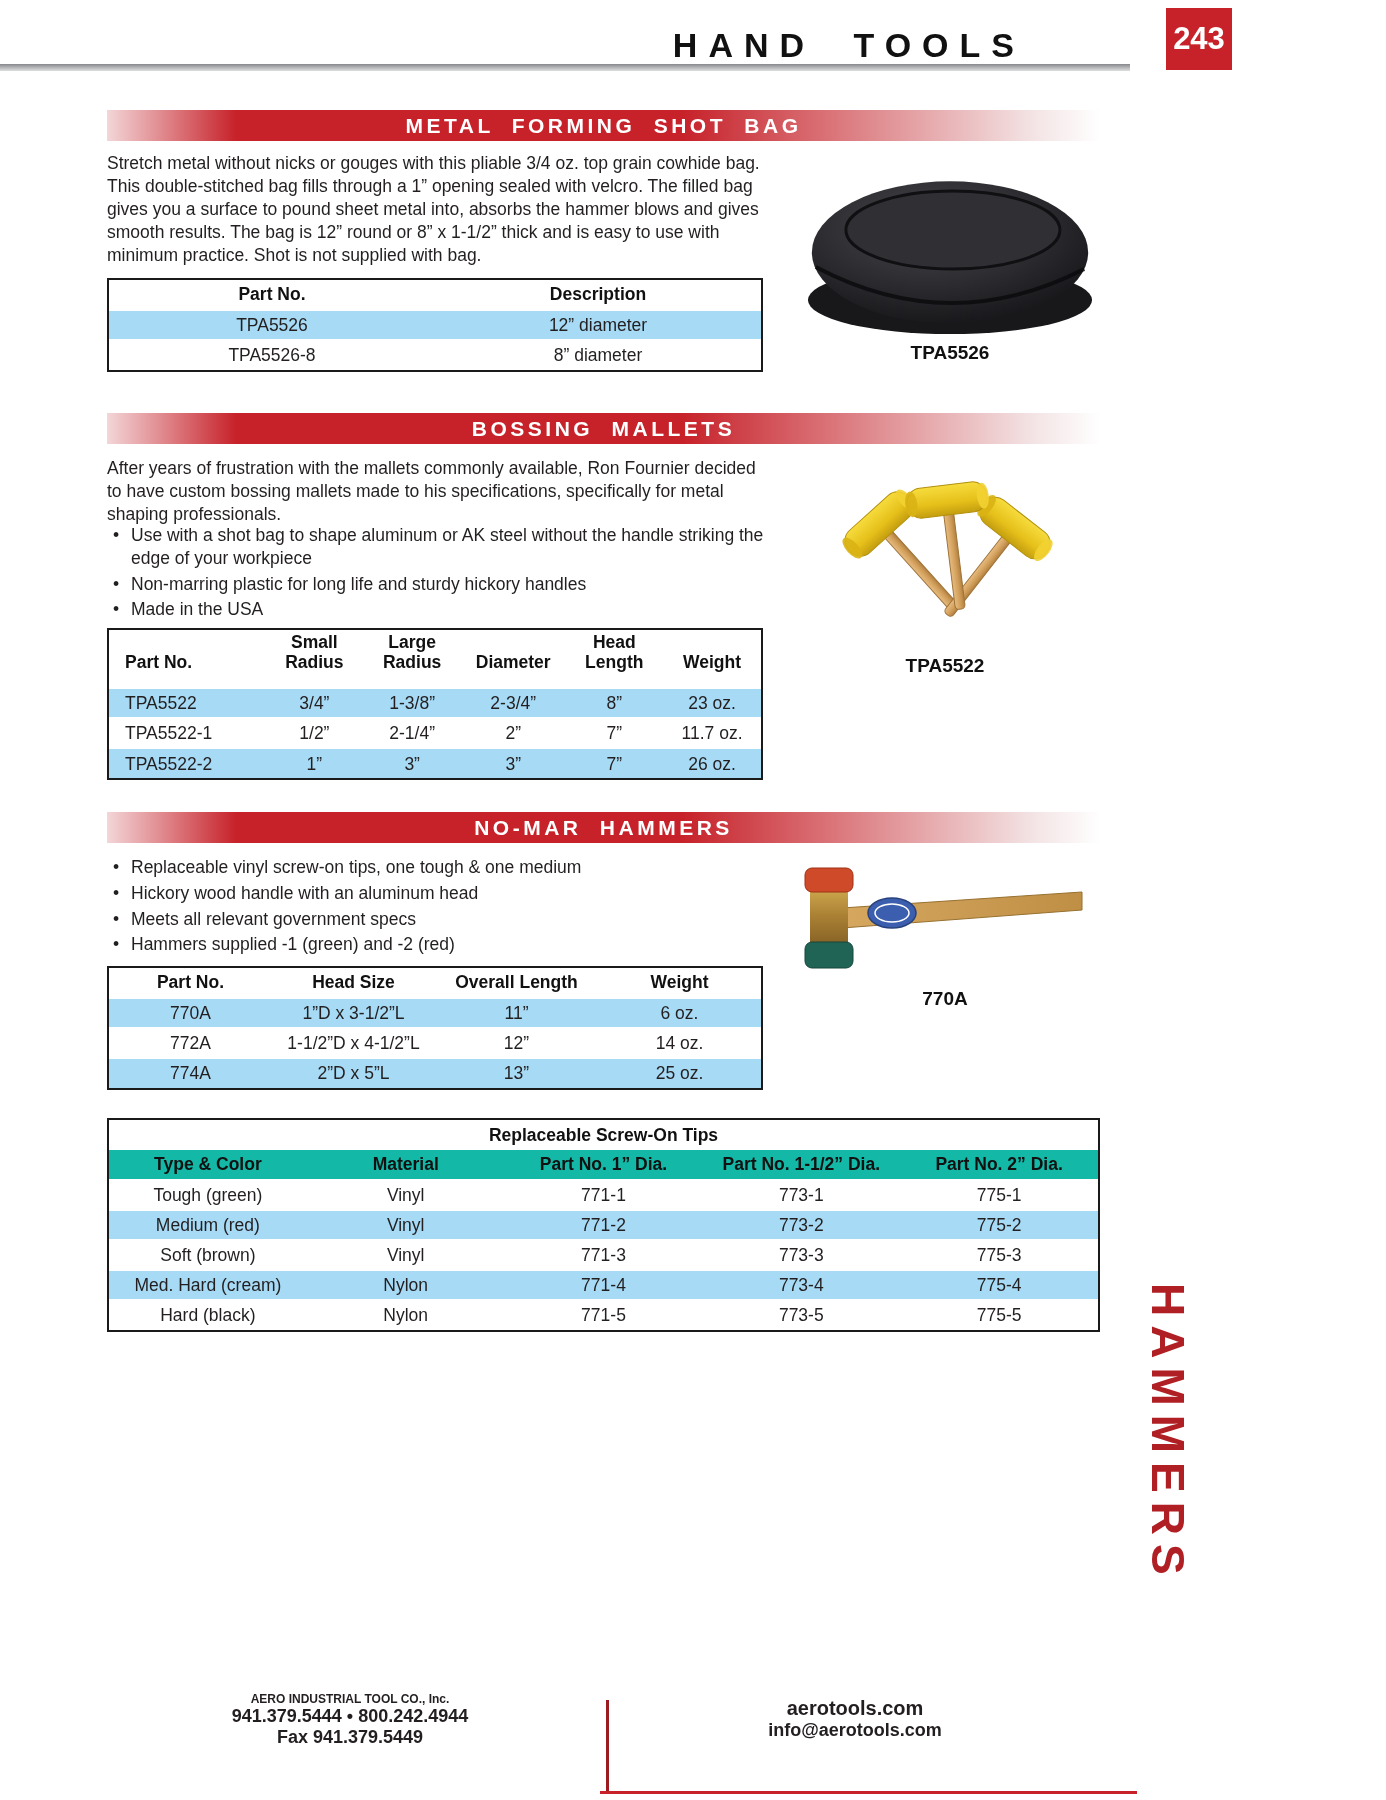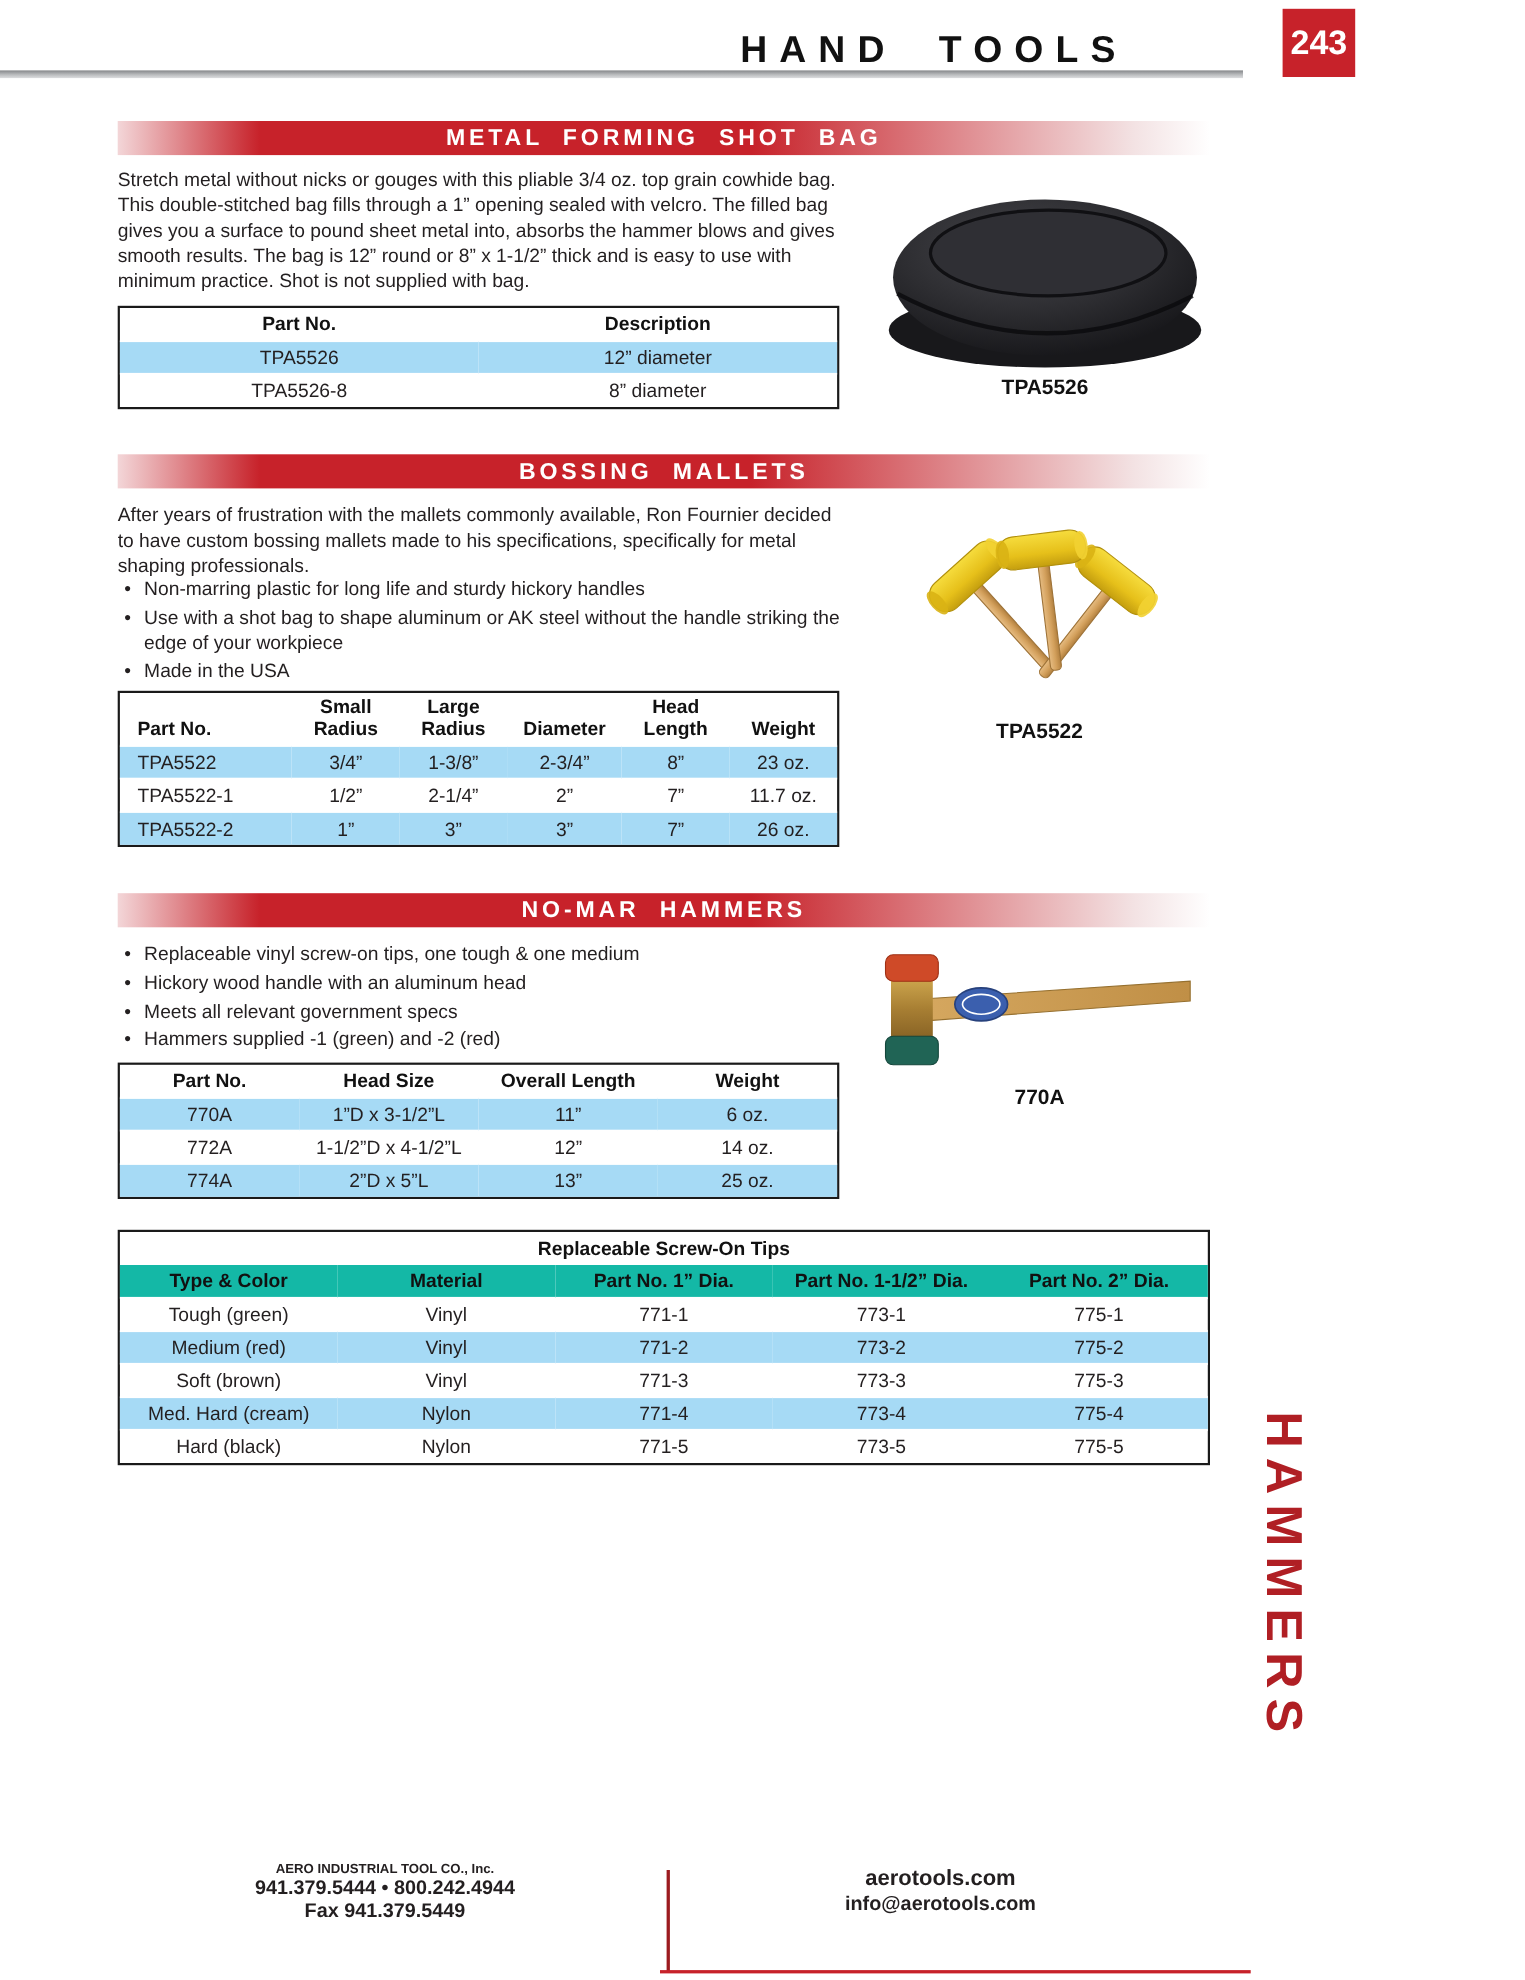--- a/index.html
+++ b/index.html
@@ -51,21 +51,21 @@
     font-size:17.5px; padding:2px 6px; text-align:center;
     height:30px; line-height:1.15; border-bottom:2px solid #fff;
   }
   th { font-weight:bold; color:#111; }
   tbody tr:last-child td { border-bottom:none;margin-left:36px; }
 
   .odd-blue tbody tr:nth-child(odd) { background:#a6daf5; }
   .tips-table thead tr { background:#14b8a6; }
   .tips-table tbody tr:nth-child(even) { background:#a6daf5; }
 
-  .tbl-bossing thead th { vertical-align:bottom; height:46px; padding-bottom:5px; }
+  .tbl-bossing thead th { vertical-align:bottom; height:46px; padding-bottom:15px; }
   .tbl-bossing th:first-child, .tbl-bossing td:first-child { text-align:left; padding-left:16px; width:24%; }
   .tbl-bossing th:nth-child(2){width:15%} .tbl-bossing th:nth-child(3){width:15%}
   .tbl-bossing th:nth-child(4){width:16%} .tbl-bossing th:nth-child(5){width:15%}
   .tbl-bossing th:nth-child(6){width:15%}
 
   .tbl-shotbag th { width:50%; }
   .tbl-nomar th { width:25%; }
   .tips-table th { width:20%; }
 
   
@@ -133,22 +133,22 @@
 </svg>
 <div class="product-caption" style="left:800px; top:342px; width:300px;">TPA5526</div>
 
 <div class="banner" style="top:413px;">
   <span>BOSSING MALLETS</span>
 </div>
 
 <p class="desc" style="top:457px;">After years of frustration with the mallets commonly available, Ron Fournier decided to have custom bossing mallets made to his specifications, specifically for metal shaping professionals.</p>
 
 <ul class="bullets" style="top:524px;">
+    <li>Use with a shot bag to shape aluminum or AK steel without the handle striking the edge of your workpiece</li>
     <li>Non-marring plastic for long life and sturdy hickory handles</li>
-    <li>Use with a shot bag to shape aluminum or AK steel without the handle striking the edge of your workpiece</li>
     <li>Made in the USA</li>
   </ul>
 
 <div class="tbl-wrap" style="left:107px; top:628px; width:656px;">
   <table class="odd-blue tbl-bossing">
       <thead>
         <tr>
           <th>Part No.</th>
           <th>Small Radius</th>
           <th>Large Radius</th>

